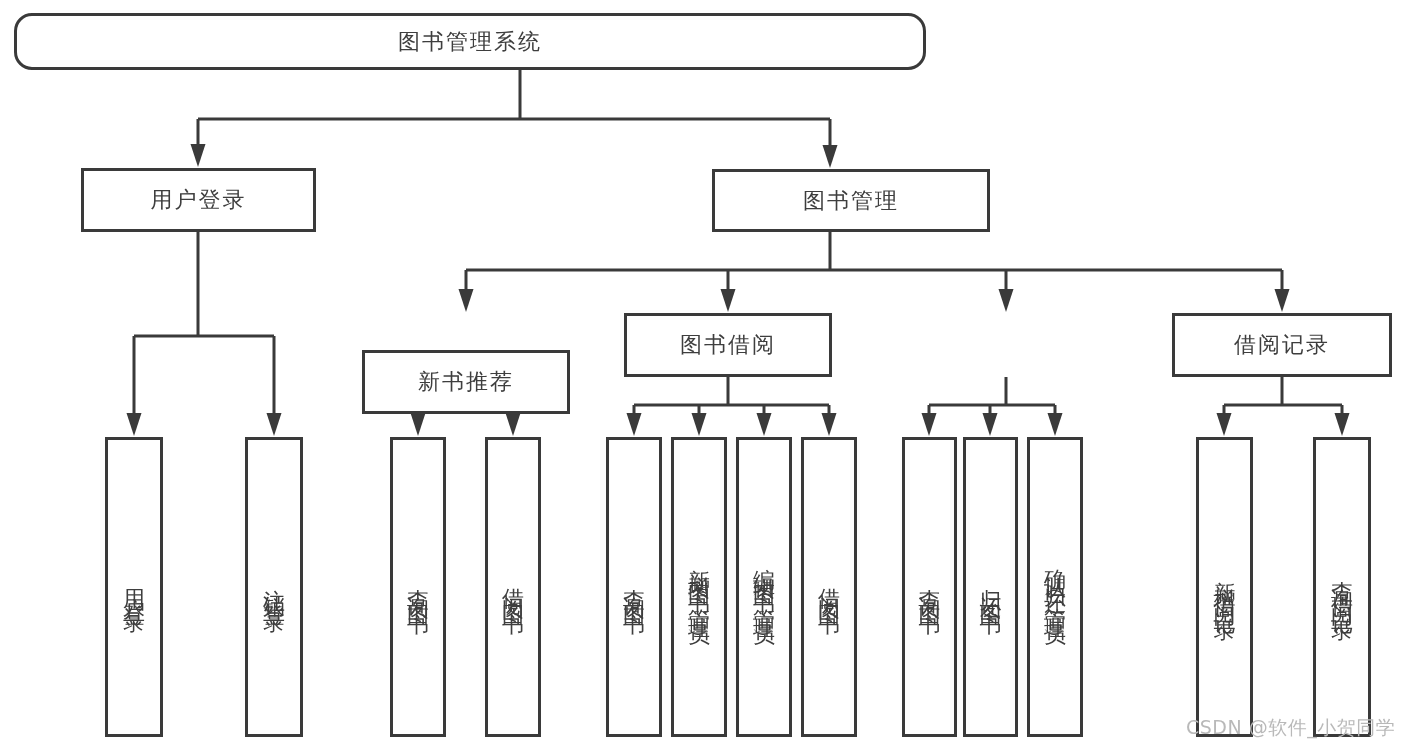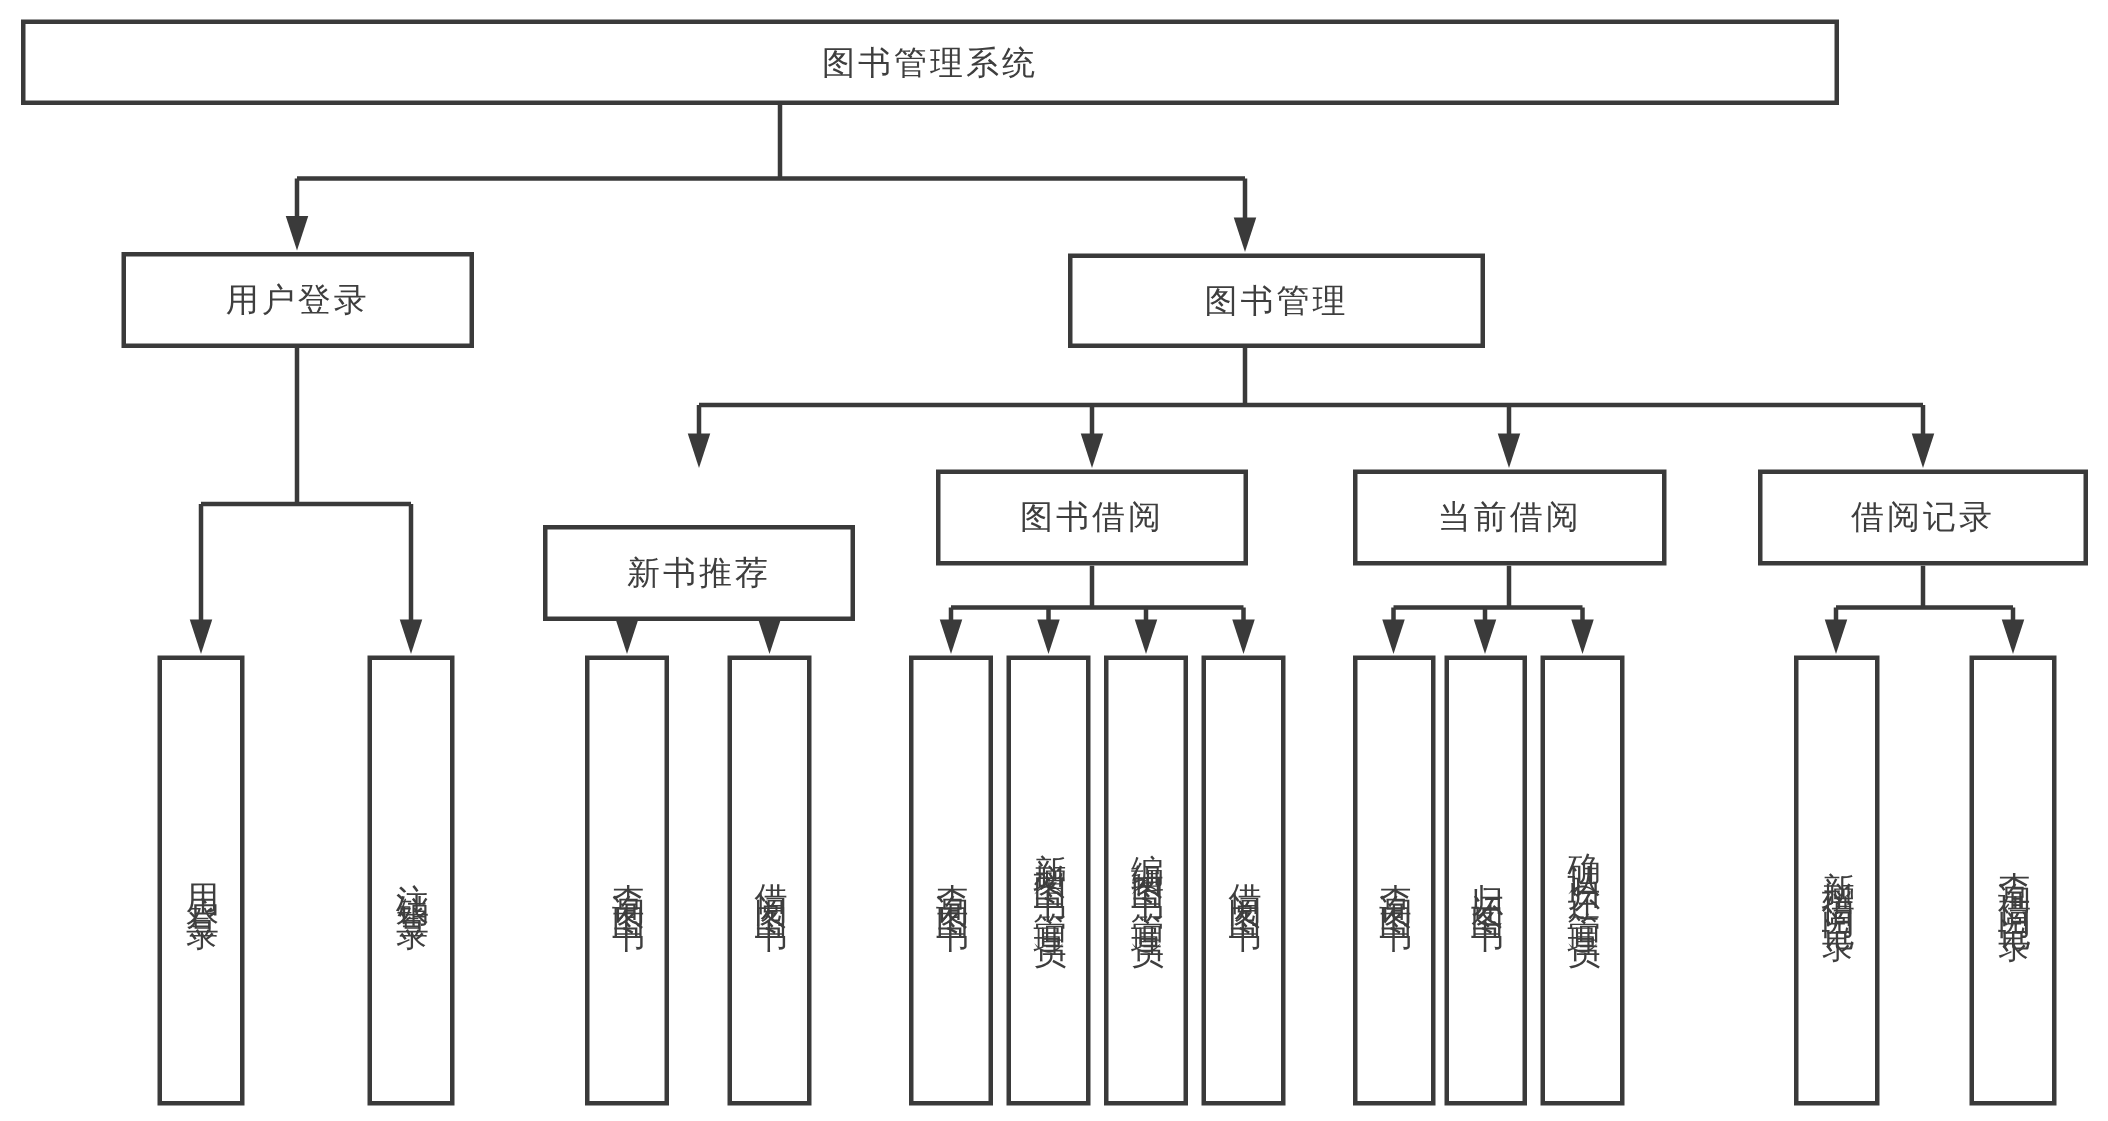--- a/index.html
+++ b/index.html
@@ -6,21 +6,21 @@
   body{width:1405px;height:747px;font-family:"DejaVu Sans","Liberation Sans",sans-serif;}
   .stage{position:relative;width:1405px;height:747px;overflow:hidden;background:#ffffff;}
   svg.wires{position:absolute;left:0;top:0;z-index:0;}
   .hbox,.vbox{position:absolute;box-sizing:border-box;border:3px solid #3a3a3a;background:#ffffff;
     display:flex;align-items:center;justify-content:center;color:#3e3e3e;z-index:1;}
   .hbox{font-size:22px;letter-spacing:2px;white-space:nowrap;}
   .vbox{top:437px;height:300px;}
   .vtext{writing-mode:vertical-rl;text-orientation:mixed;font-size:22px;letter-spacing:8px;
     line-height:1;color:#3e3e3e;}
   
-  #b-root{left:14px;top:13px;width:1212px;height:57px;}
+  #b-root{left:14px;top:13px;width:912px;height:57px;border-radius:18px;}
   #b-l2-user{left:81px;top:168px;width:235px;height:64px;}
   #b-l2-book{left:712px;top:169px;width:278px;height:63px;}
   #b-l3-new{left:362px;top:313px;width:208px;height:64px;margin-top:37px;}
   #b-l3-borrow{left:624px;top:313px;width:208px;height:64px;}
   #b-l3-current{left:902px;top:313px;width:209px;height:64px;}
   #b-l3-records{left:1172px;top:313px;width:220px;height:64px;}
   
   #b-v1{left:105px;width:58px;}
   #b-v2{left:245px;width:58px;}
   #b-v3{left:390px;width:56px;}
@@ -95,23 +95,20 @@
   <div class="hbox" id="b-l2-book">
     <span>图书管理</span>
   </div>
 
   <div class="hbox" id="b-l3-new">
     <span>新书推荐</span>
   </div>
   <div class="hbox" id="b-l3-borrow">
     <span>图书借阅</span>
   </div>
-  <div class="hbox" id="b-l3-current">
-    <span>当前借阅</span>
-  </div>
   <div class="hbox" id="b-l3-records">
     <span>借阅记录</span>
   </div>
 
   <div class="vbox" id="b-v1">
     <span class="vtext">用户登录</span>
   </div>
   <div class="vbox" id="b-v2">
     <span class="vtext">注销登录</span>
   </div>
@@ -142,13 +139,14 @@
   <div class="vbox" id="b-v11">
     <span class="vtext">确认归还（管理员）</span>
   </div>
   <div class="vbox" id="b-v12">
     <span class="vtext">新增借阅记录</span>
   </div>
   <div class="vbox" id="b-v13">
     <span class="vtext">查询借阅记录</span>
   </div>
 
+  <div class="watermark">CSDN @软件_小贺同学</div>
 </div>
 
 </body></html>

